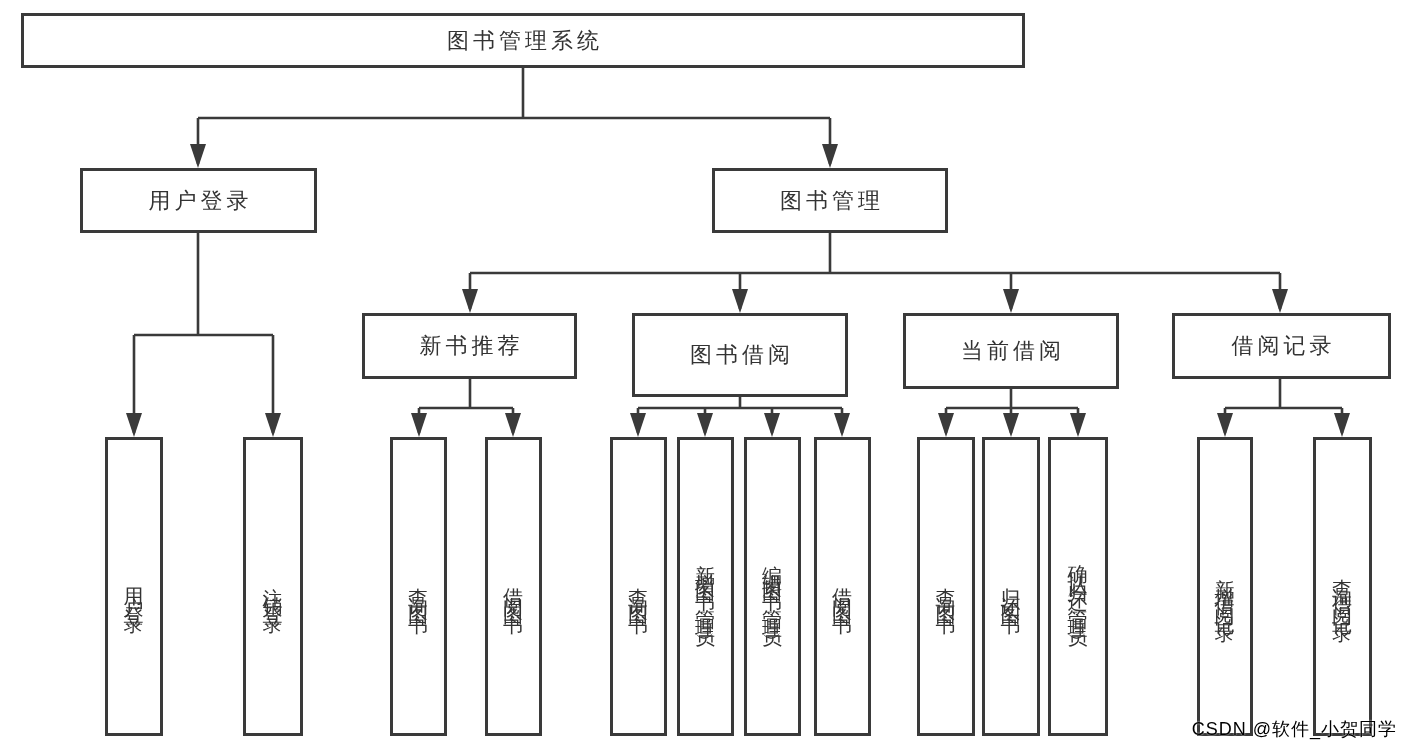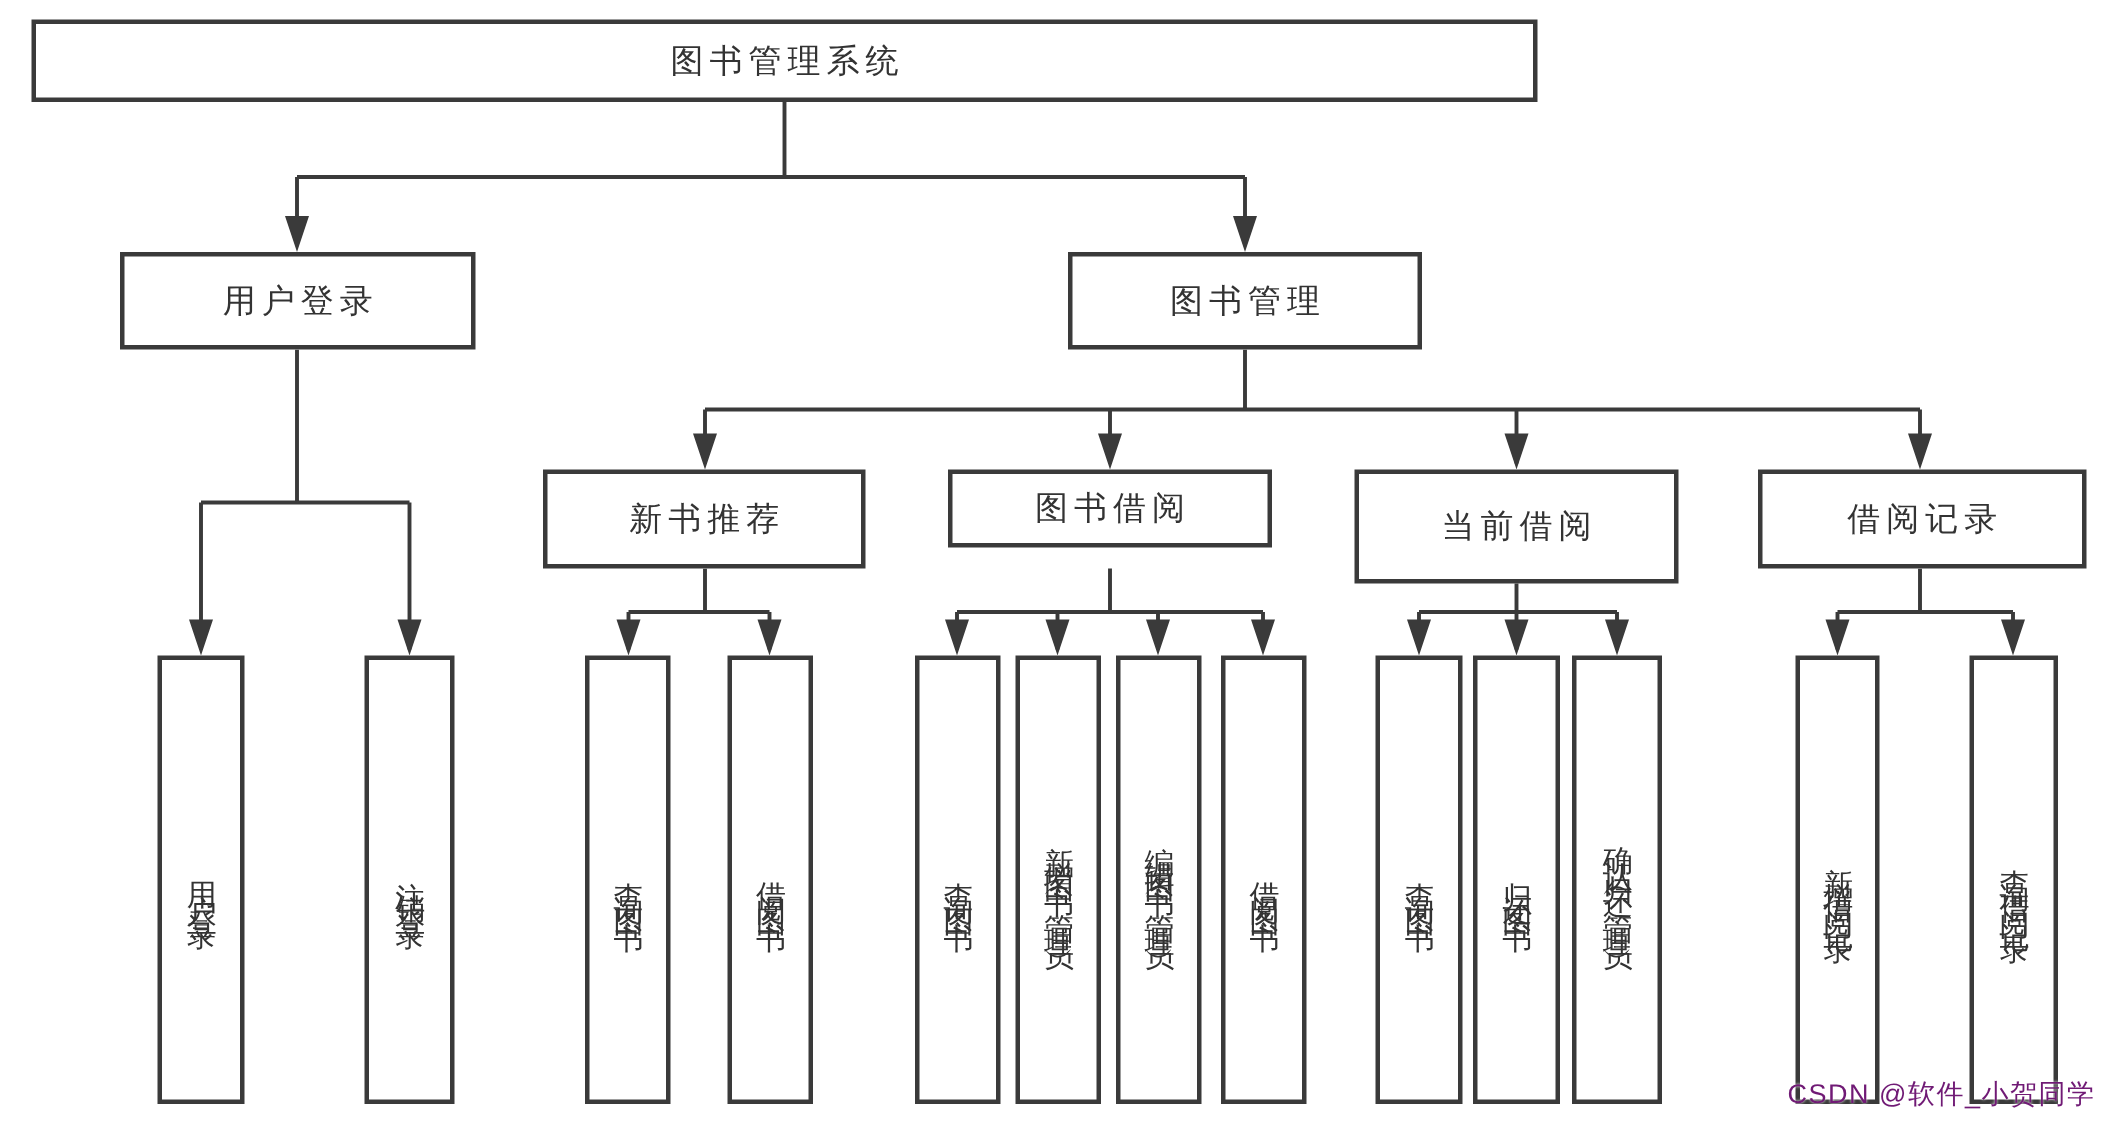--- a/index.html
+++ b/index.html
@@ -43,21 +43,21 @@
     font-size: 20px;
     letter-spacing: 9px;
     padding-top: 6px; 
     line-height: 1;
   }
   .watermark {
     position: absolute;
     right: 8px;
     bottom: 6px;
     font-size: 18px;
-    color: #701a75;
+    color: #000000;
     text-shadow: 0 0 2px #ffffff;
     letter-spacing: 1px;
     z-index: 10;
     white-space: nowrap;
   }
 </style>
 </head>
 <body>
 
 <div class="stage">
@@ -101,21 +101,21 @@
                M1334,413 L1350,413 L1342,437 Z"></path>
     </g>
   </svg>
 
   <div class="node hbox" style="left:21px; top:13px; width:1004px; height:55px;">图书管理系统</div>
 
   <div class="node hbox" style="left:80px; top:168px; width:237px; height:65px;">用户登录</div>
   <div class="node hbox" style="left:712px; top:168px; width:236px; height:65px;">图书管理</div>
 
   <div class="node hbox" style="left:362px; top:313px; width:215px; height:66px;">新书推荐</div>
-  <div class="node hbox" style="left:632px; top:313px; width:216px; height:52px;">图书借阅</div>
+  <div class="node hbox" style="left:632px; top:313px; width:216px; height:84px;">图书借阅</div>
   <div class="node hbox" style="left:903px; top:313px; width:216px; height:76px;">当前借阅</div>
   <div class="node hbox" style="left:1172px; top:313px; width:219px; height:66px;">借阅记录</div>
 
   <div class="node vbox" style="left:105px; top:437px; width:58px; height:299px;">用户登录</div>
   <div class="node vbox" style="left:243px; top:437px; width:60px; height:299px;">注销登录</div>
 
   <div class="node vbox" style="left:390px; top:437px; width:57px; height:299px;">查询图书</div>
   <div class="node vbox" style="left:485px; top:437px; width:57px; height:299px;">借阅图书</div>
 
   <div class="node vbox" style="left:610px; top:437px; width:57px; height:299px;">查询图书</div>

